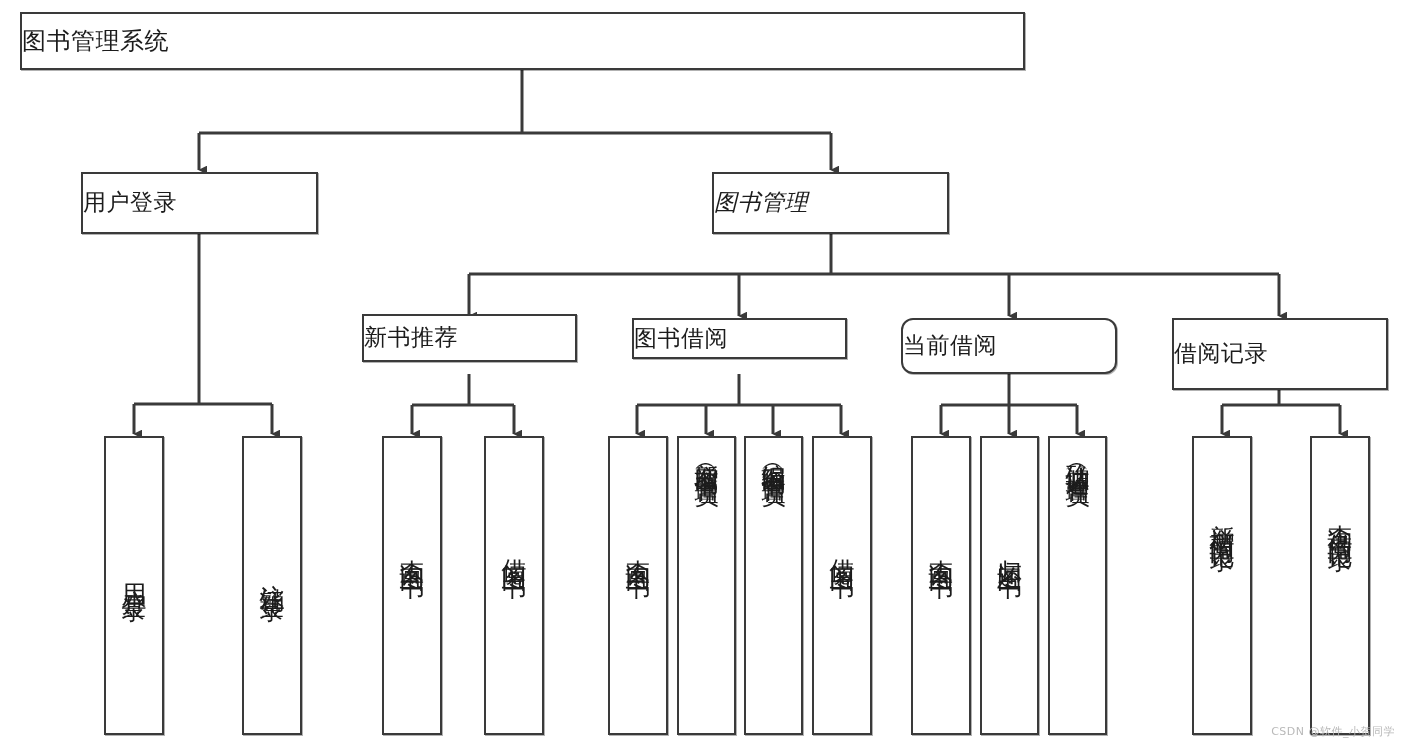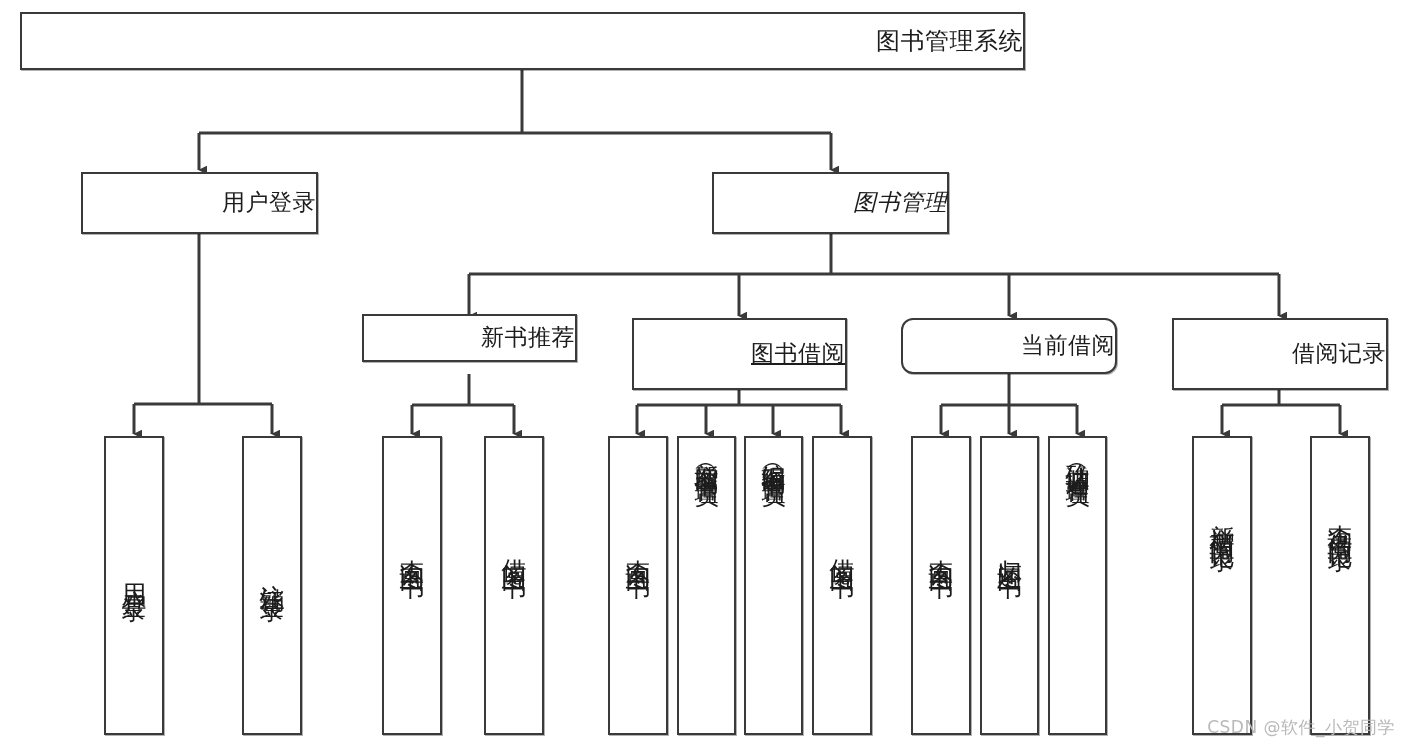--- a/index.html
+++ b/index.html
@@ -26,21 +26,21 @@
     height: 747px;
     pointer-events: none;
   }
   .node {
     position: absolute;
     box-sizing: border-box;
     border: 2px solid #3a3a3a;
     background: #ffffff;
     display: flex;
     align-items: center;
-    justify-content: flex-end;
+    justify-content: flex-start;
     color: #1c1c1c;
     box-shadow: 1px 1px 0 rgba(0,0,0,0.30);
   }
   .node .lbl {
     display: block;
     text-align: center;
     line-height: 1.12;
     white-space: nowrap;
   }
   
@@ -75,21 +75,21 @@
   .node.vert.midlow .lbl {
     padding-top: 95px;
   }
   .node.vert.low .lbl {
     padding-top: 120px;
   }
   #watermark {
     position: absolute;
     right: 10px;
     bottom: 8px;
-    font-size: 17px;
+    font-size: 11px;
     color: #b9b9b9;
     letter-spacing: 0.5px;
     white-space: nowrap;
     user-select: none;
   }
 </style>
 </head>
 <body>
 
 <div id="canvas">
@@ -153,21 +153,21 @@
   </div>
 
   <div class="node horiz" style="left:712px; top:172px; width:237px; height:62px;font-style:italic;">
     <span class="lbl">图书管理</span>
   </div>
 
   <div class="node horiz" style="left:362px; top:314px; width:215px; height:48px;">
     <span class="lbl">新书推荐</span>
   </div>
 
-  <div class="node horiz" style="left:632px; top:318px; width:215px; height:72px;text-decoration:underline;">
+  <div class="node horiz" style="left:632px; top:318px; width:215px; height:41px;">
     <span class="lbl">图书借阅</span>
   </div>
 
   <div class="node horiz" style="left:901px; top:318px; width:216px; height:56px;border-radius:12px;">
     <span class="lbl">当前借阅</span>
   </div>
 
   <div class="node horiz" style="left:1172px; top:318px; width:216px; height:72px;">
     <span class="lbl">借阅记录</span>
   </div>

